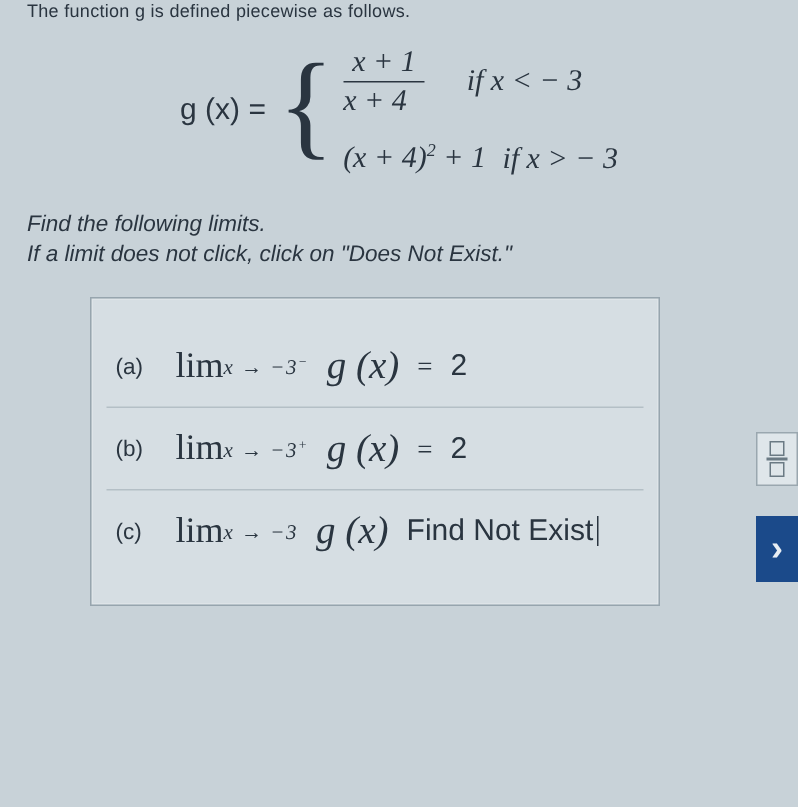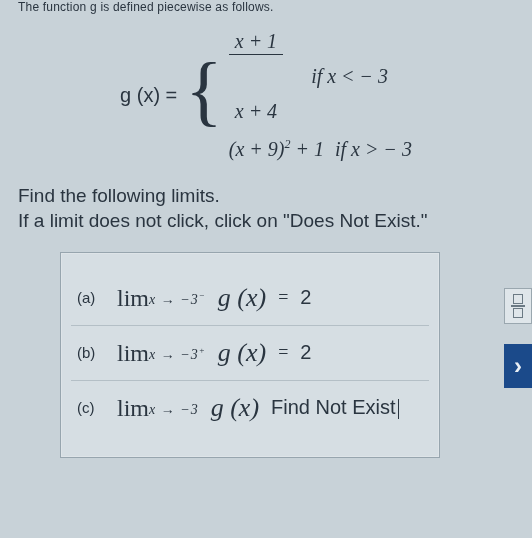--- a/index.html
+++ b/index.html
@@ -50,31 +50,31 @@
     display: flex;
     align-items: center;
     gap: 28px;
     font-family: "Times New Roman", serif;
     font-size: 20px;
     font-style: italic;
   }
   .frac {
     display: inline-flex;
     flex-direction: column;
-    align-items: center;
+    align-items: flex-start;
     font-style: italic;
-    gap: 44px;
   }
   .frac .num { border-bottom: 1.5px solid #2a3540; padding: 0 6px 1px; }
   .frac .den { padding-top: 1px; }
   .sup { font-size: 12px; vertical-align: super; }
   .instr {
-    font-size: 19px;
+    font-size: 15px;
     line-height: 1.35;
     margin-bottom: 18px;
+    font-style: italic;
   }
   .answer-box {
     margin-left: 42px;
     width: 380px;
     background: #d6dee3;
     border: 1px solid #97a5ae;
     padding: 18px 10px 22px 10px;
     box-shadow: inset 0 0 0 1px rgba(255,255,255,0.2);
   }
   .row {
@@ -157,21 +157,21 @@
       <div class="cases">
         <div class="caserow">
           <span class="frac">
             <span class="num">x + 1</span>
             <span class="den">x + 4</span>
           </span>
           <span>if x &lt; − 3</span>
         </div>
         <div class="caserow">
           <span>
-            <span>(x + 9)</span><span class="sup">2</span><span> + 1</span>
+            <span>(x + 4)</span><span class="sup">2</span><span> + 1</span>
             <span style="margin-left:6px;">if x &gt; − 3</span>
           </span>
         </div>
       </div>
     </div>
   </div>
 
   <div class="instr">
     <div>Find the following limits.</div>
     <div>If a limit does not click, click on "Does Not Exist."</div>

